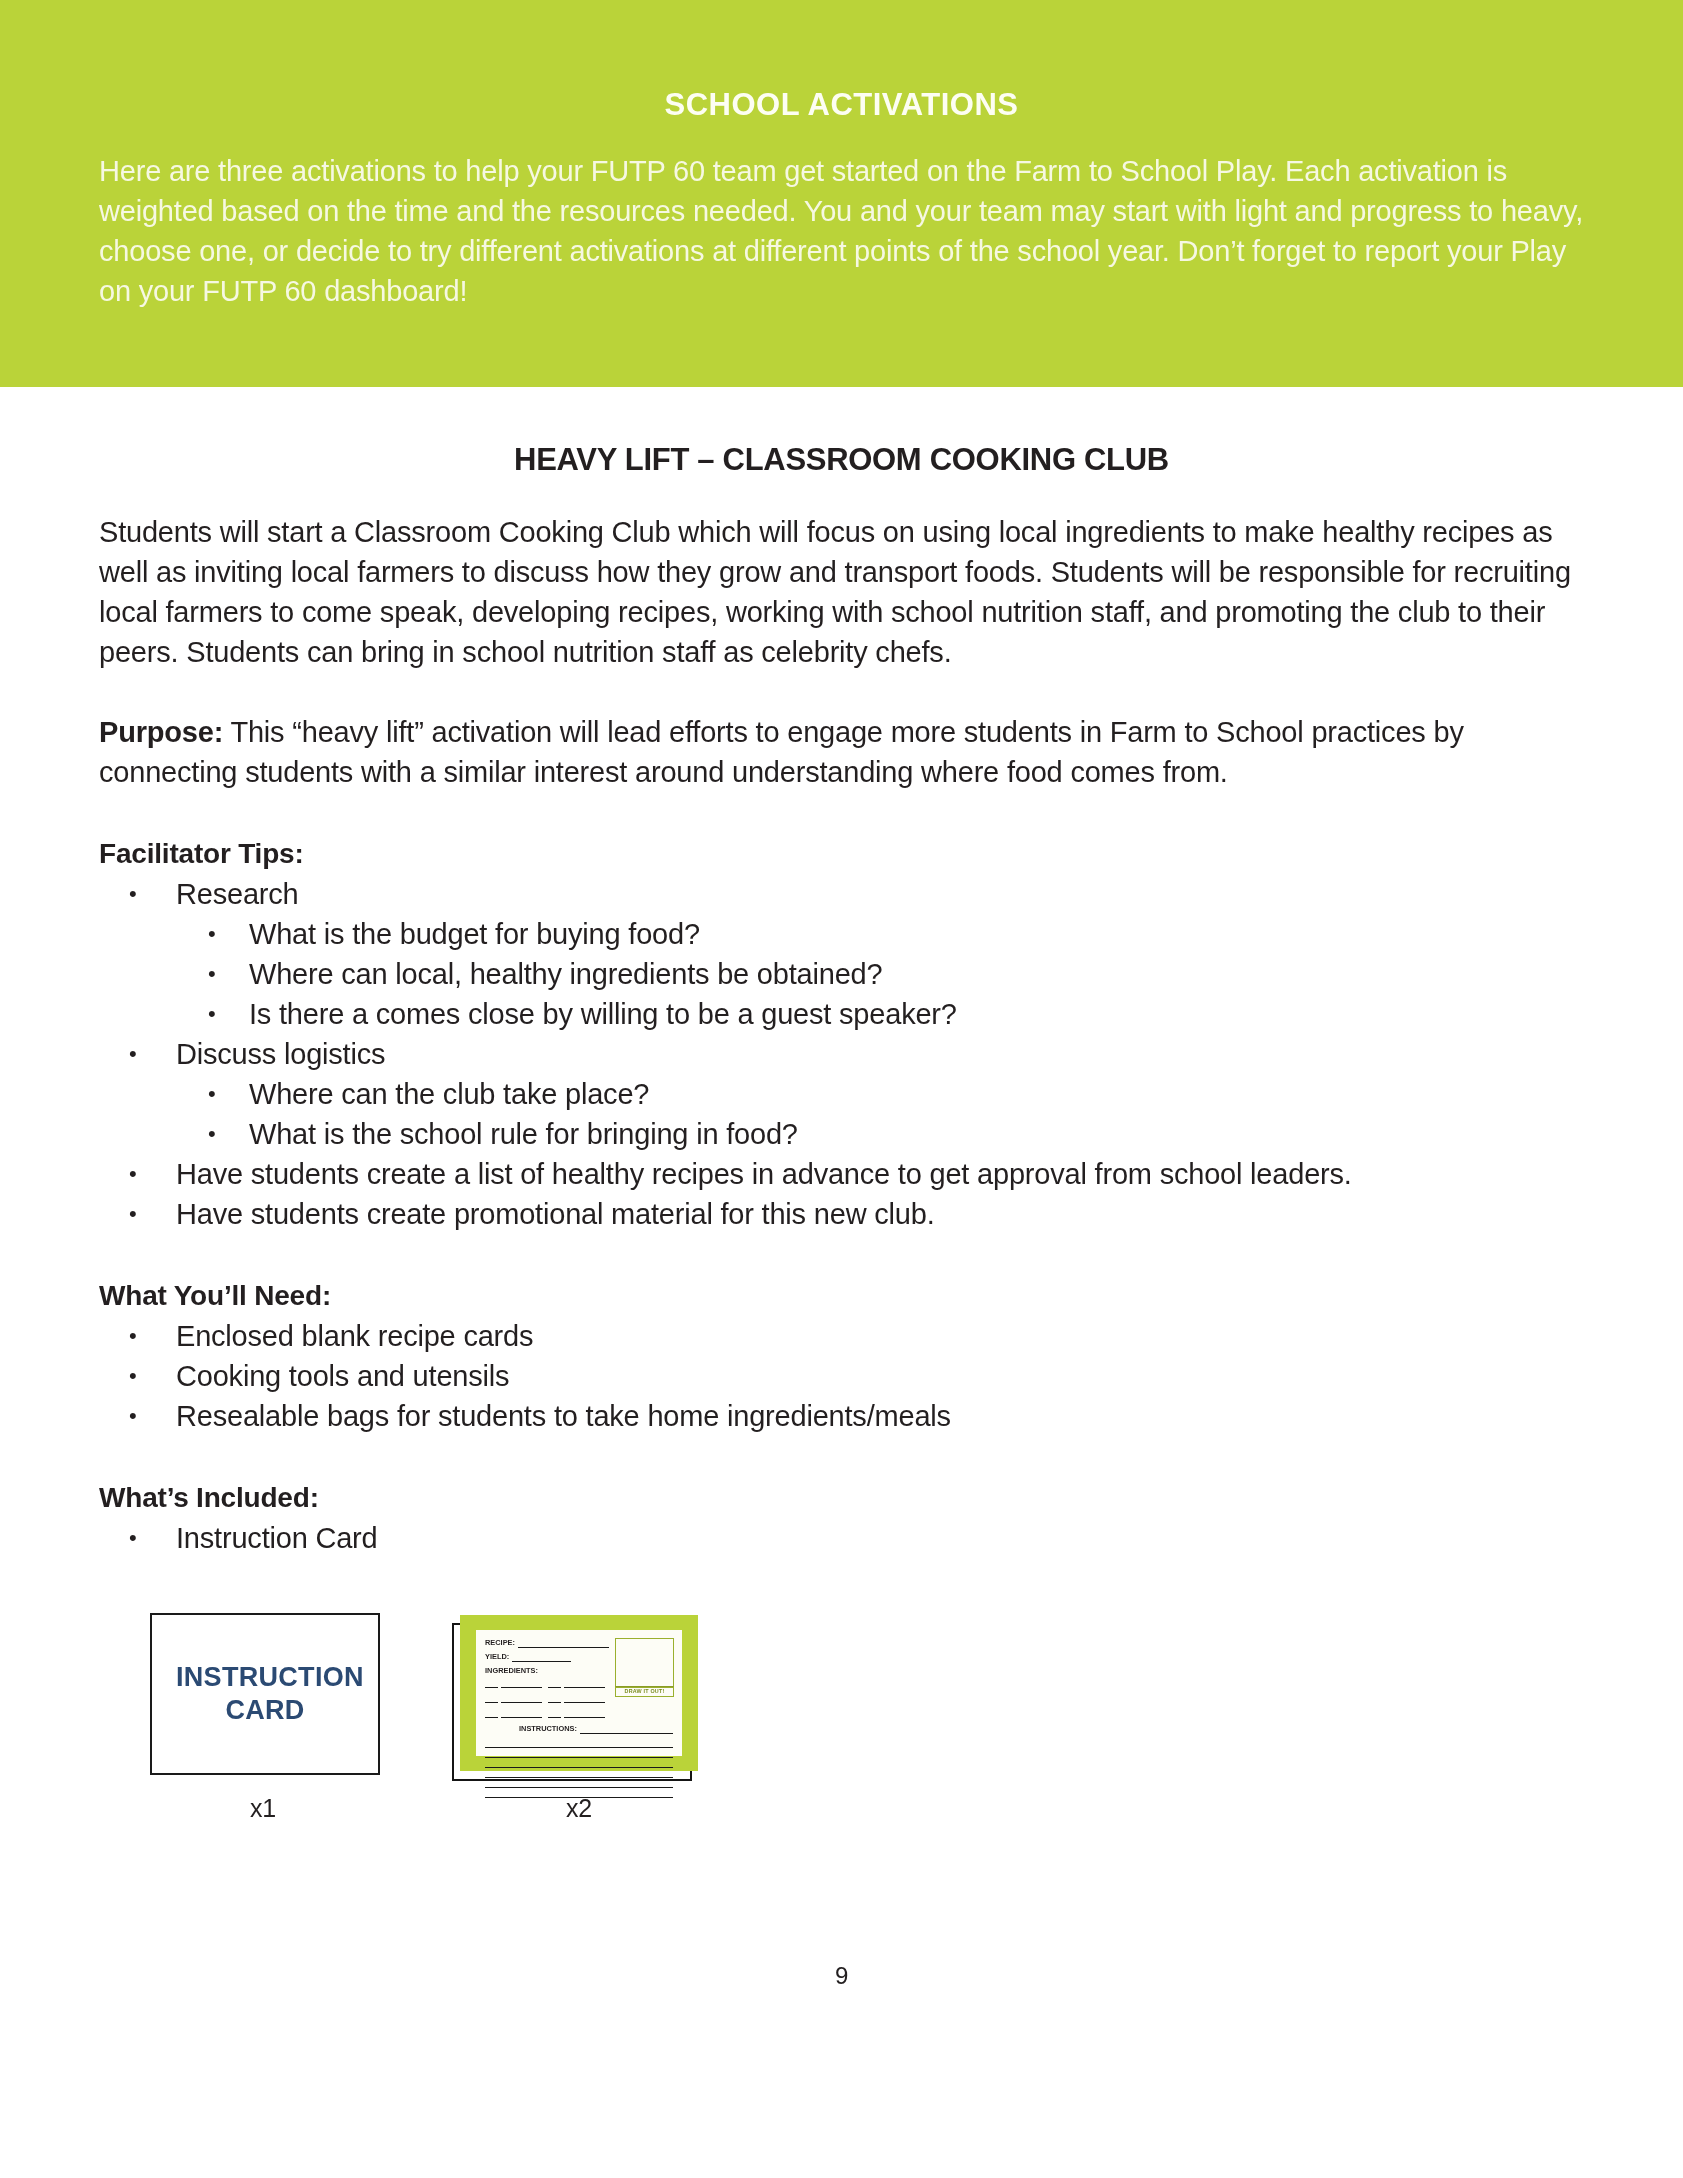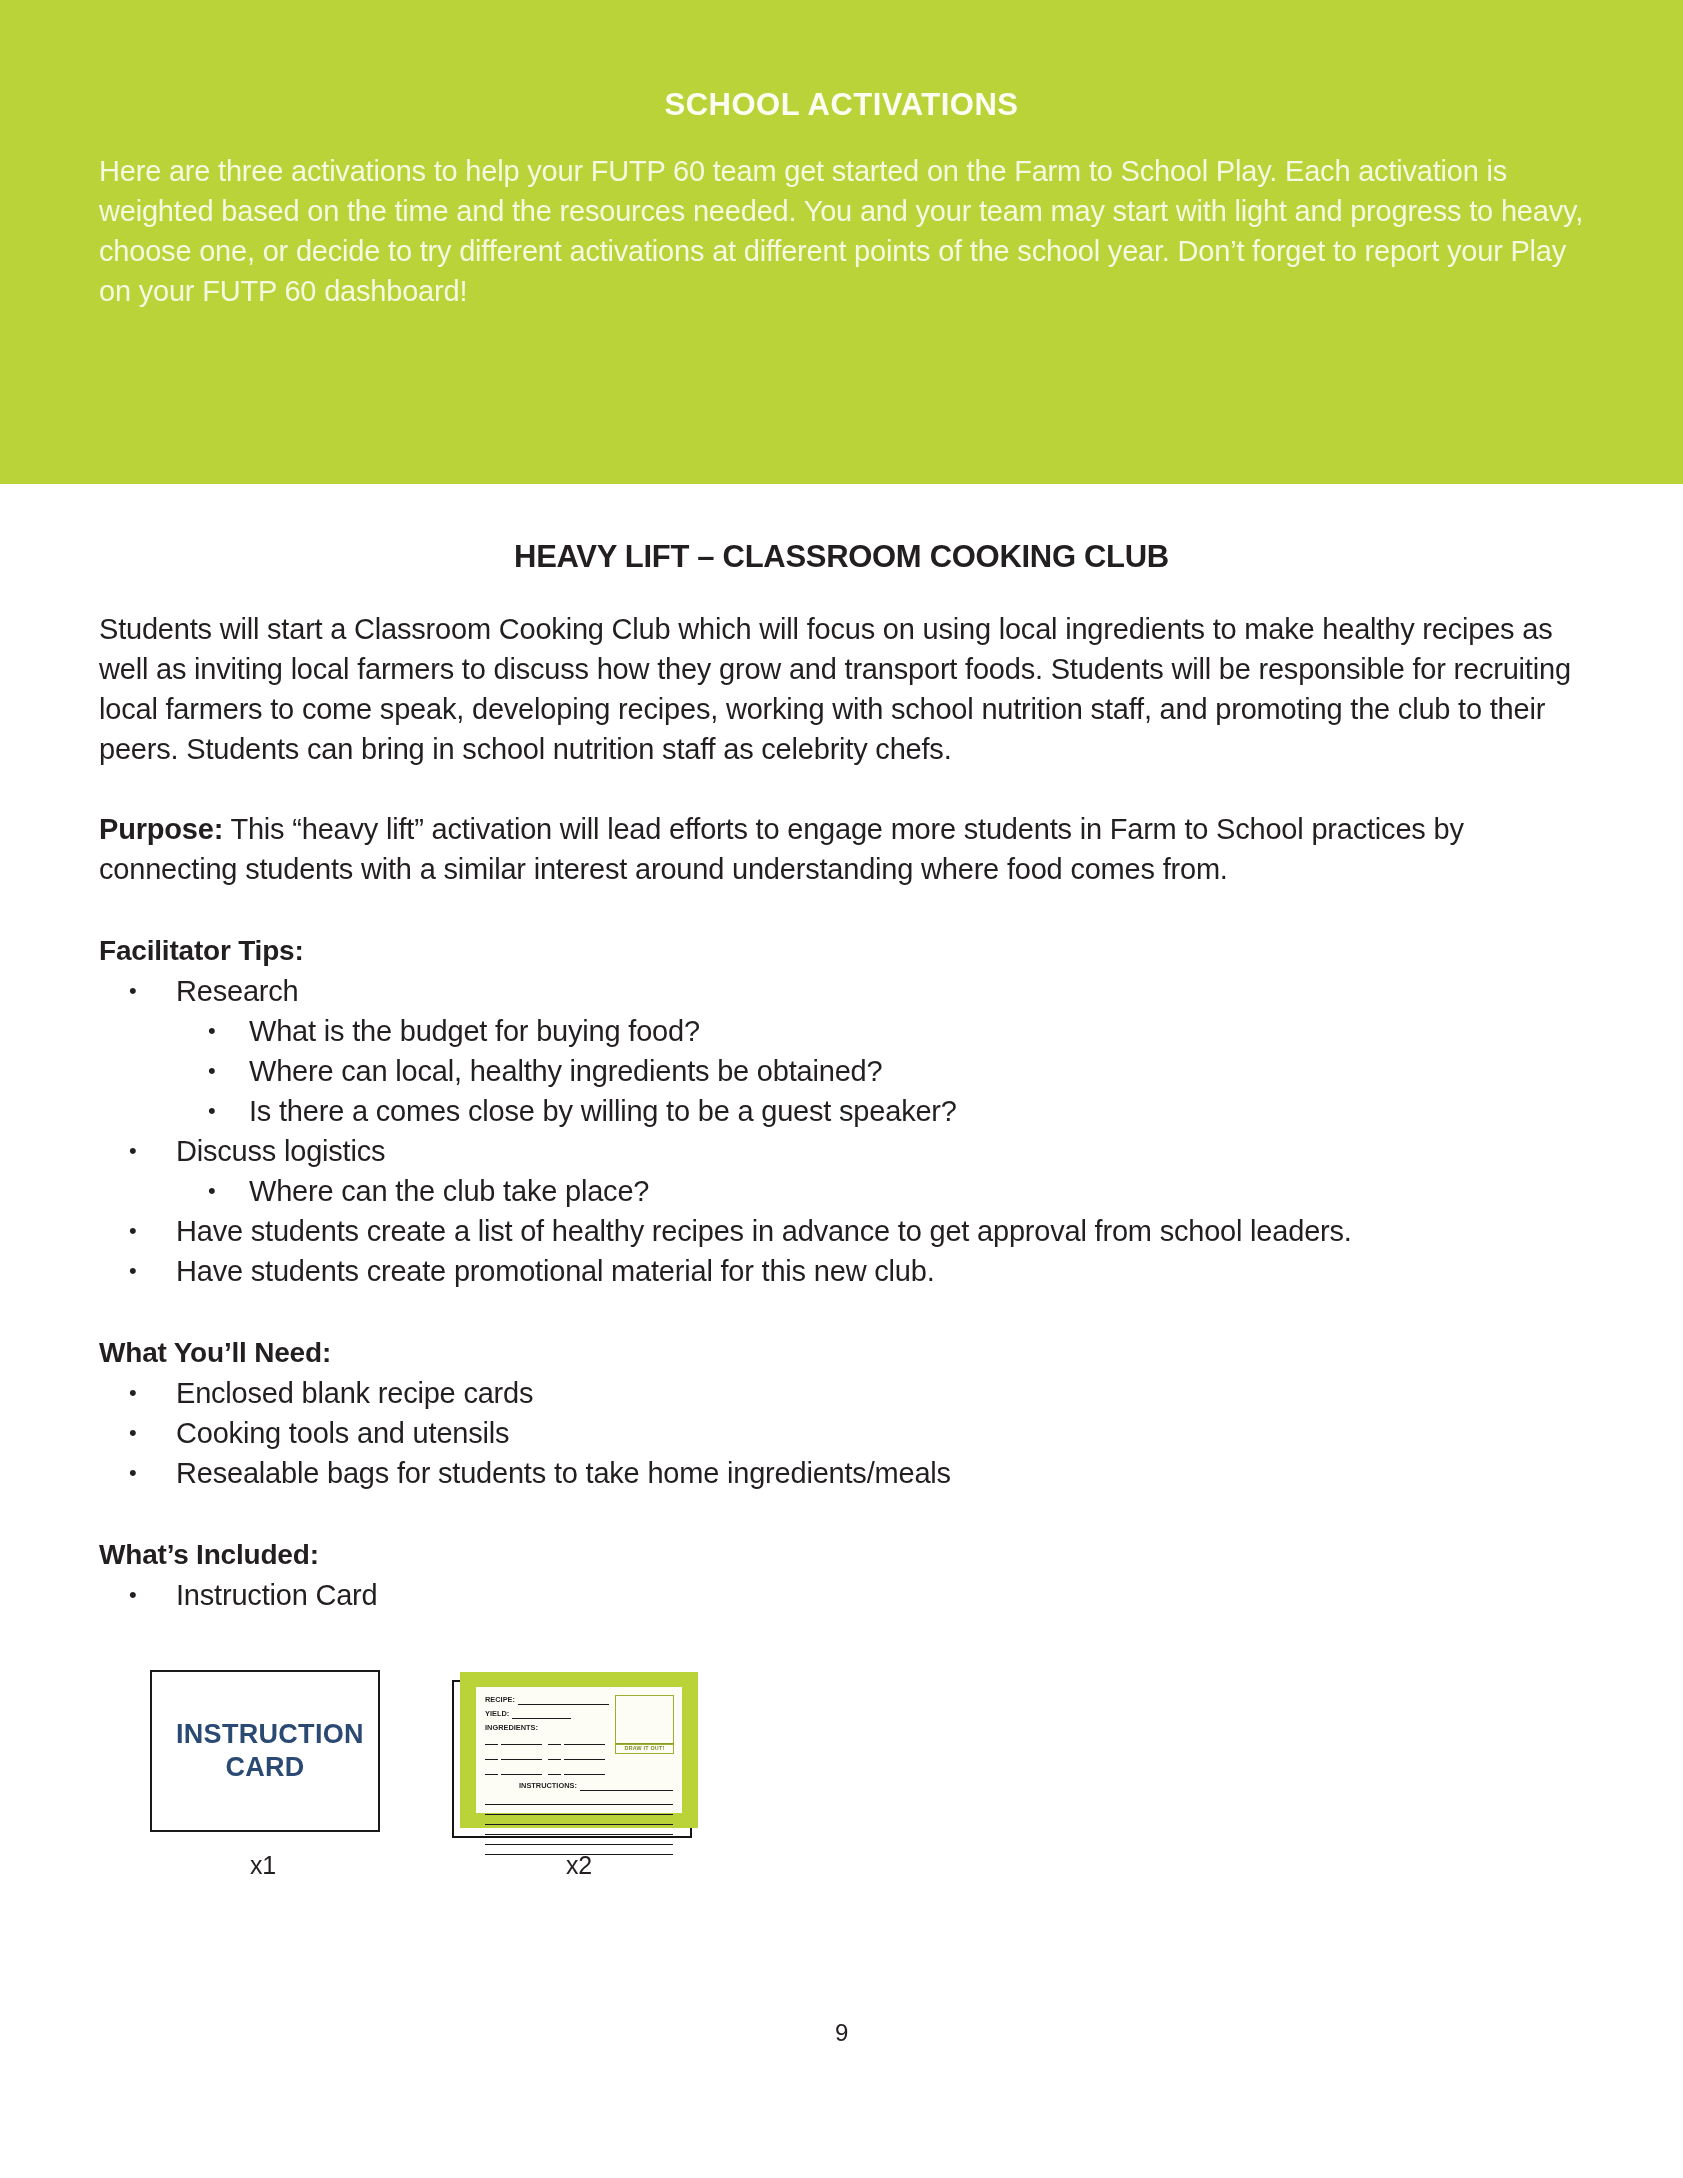--- a/index.html
+++ b/index.html
@@ -2,21 +2,21 @@
 <html><head>
 <meta charset="utf-8">
 <style>
   html,body{margin:0;padding:0;}
   body{
     width:1683px;height:2178px;background:#ffffff;position:relative;overflow:hidden;
     font-family:"Liberation Sans",sans-serif;color:#231f20;
     font-size:29px;line-height:40px;letter-spacing:-0.2px;
   }
   
-  .banner{height:484px;box-sizing:border-box;padding:87px 99px 0;}
+  .banner{height:387px;box-sizing:border-box;padding:87px 99px 0;}
   .banner-title{text-align:center;font-size:31px;font-weight:bold;letter-spacing:0.5px;line-height:36px;}
   .banner-text{margin:28px auto 0;max-width:1485px;}
   
   .content{margin:0 99px;}
   .main-heading{margin-top:55px;text-align:center;font-size:31px;font-weight:bold;letter-spacing:-0.3px;line-height:36px;}
   p{margin:0;}
   .intro{margin-top:34px;max-width:1485px;}
   .purpose{margin-top:40px;max-width:1485px;}
   .bold{font-weight:bold;}
   .sub-heading{margin-top:42px;font-weight:bold;font-size:28px;}
@@ -99,20 +99,21 @@
   <p class="purpose"><span class="bold">Purpose:</span><span> This “heavy lift” activation will lead efforts to engage more students in Farm to School practices by connecting students with a similar interest around understanding where food comes from.</span></p>
 
   <div class="sub-heading">Facilitator Tips:</div>
   <ul>
     <li class="lvl1">Research</li>
     <li class="lvl2">What is the budget for buying food?</li>
     <li class="lvl2">Where can local, healthy ingredients be obtained?</li>
     <li class="lvl2">Is there a comes close by willing to be a guest speaker?</li>
     <li class="lvl1">Discuss logistics</li>
     <li class="lvl2">Where can the club take place?</li>
+    <li class="lvl2">What is the school rule for bringing in food?</li>
     <li class="lvl1">Have students create a list of healthy recipes in advance to get approval from school leaders.</li>
     <li class="lvl1">Have students create promotional material for this new club.</li>
   </ul>
 
   <div class="sub-heading">What You’ll Need:</div>
   <ul>
     <li class="lvl1">Enclosed blank recipe cards</li>
     <li class="lvl1">Cooking tools and utensils</li>
     <li class="lvl1">Resealable bags for students to take home ingredients/meals</li>
   </ul>

